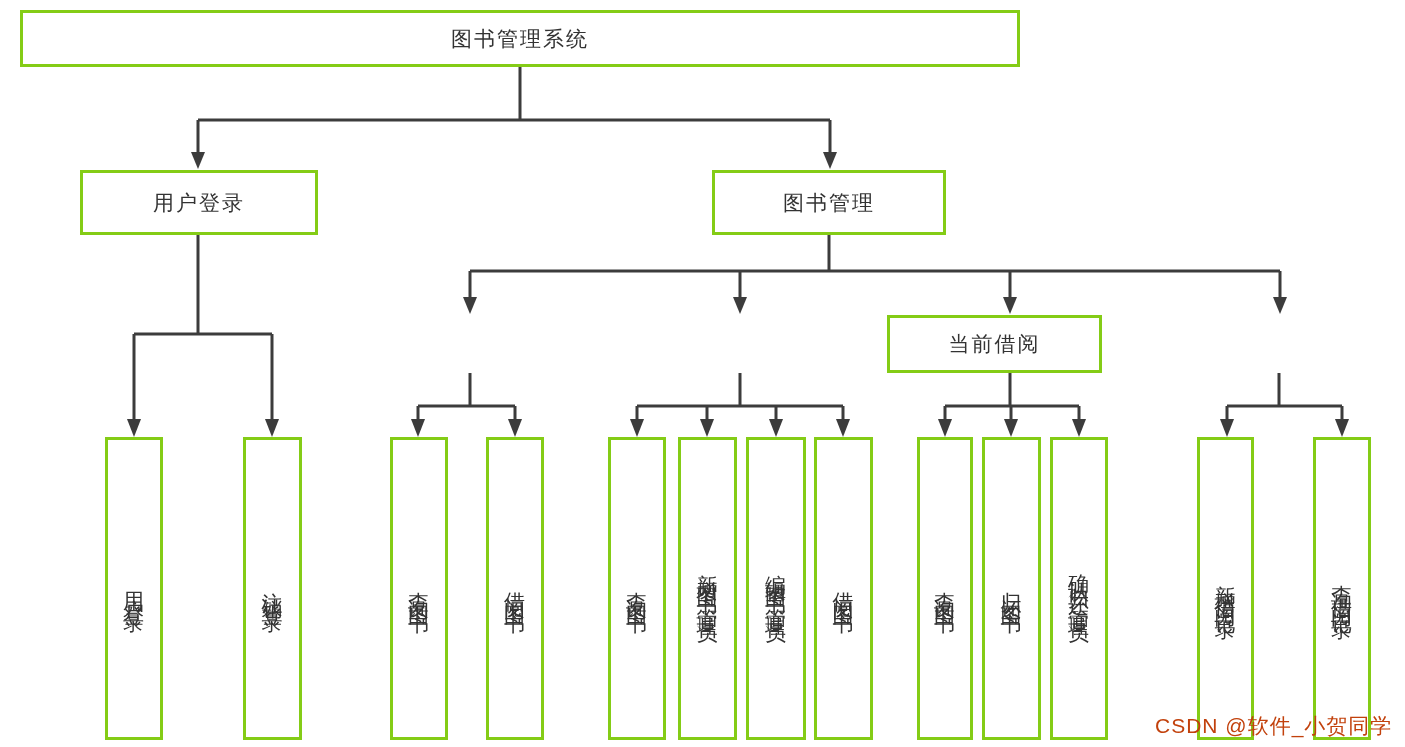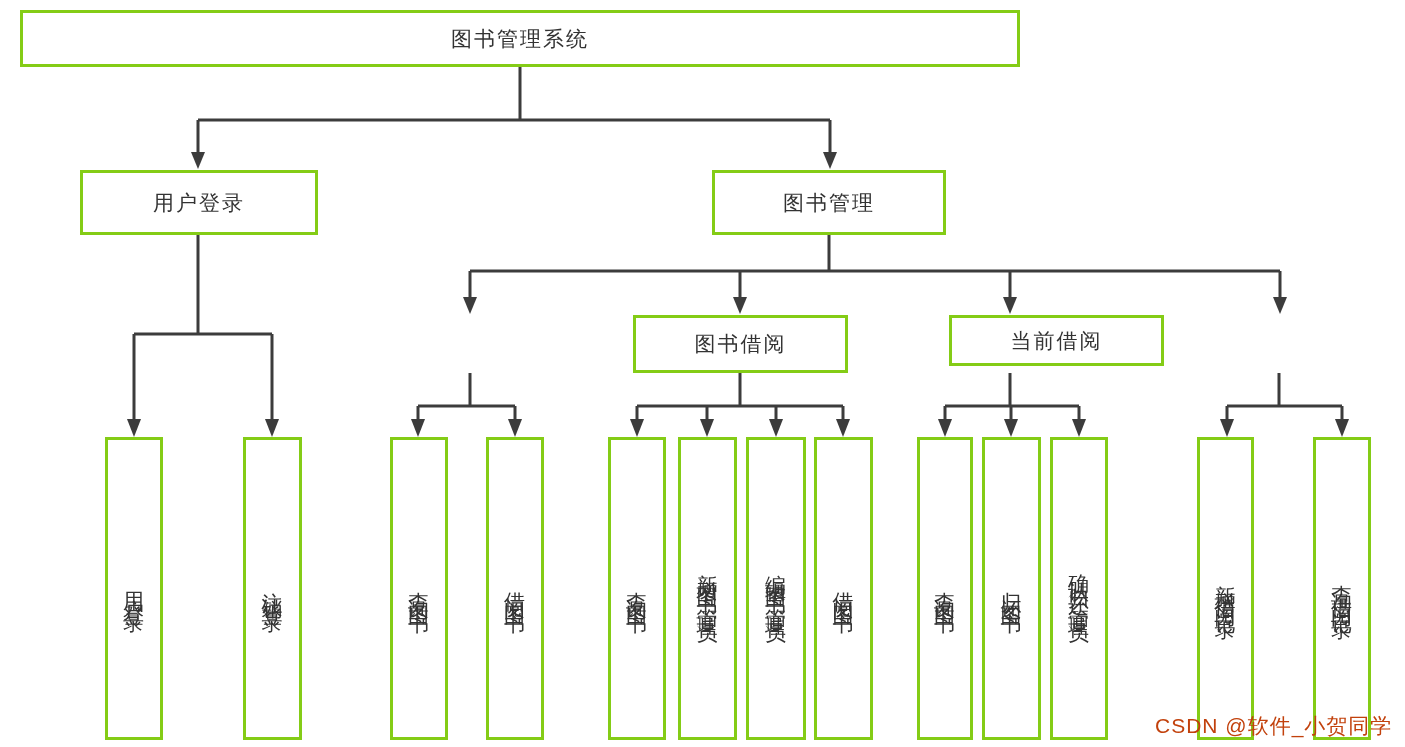--- a/index.html
+++ b/index.html
@@ -96,22 +96,21 @@
   </svg>
 
   <div class="node" style="left:20px;top:10px;width:1000px;height:57px">图书管理系统</div>
 
   <div class="node" style="left:80px;top:170px;width:238px;height:65px">用户登录</div>
   <div class="node" style="left:712px;top:170px;width:234px;height:65px">图书管理</div>
 
   <div class="node v" style="left:105px;top:437px;width:58px;height:303px">用户登录</div>
   <div class="node v" style="left:243px;top:437px;width:59px;height:303px">注销登录</div>
 
-  <div class="node" style="left:633px;top:315px;width:215px;height:58px">图书借阅</div>
-  <div class="node" style="left:949px;top:315px;width:215px;height:51px">当前借阅</div>
+  <div class="node" style="left:887px;top:315px;width:215px;height:58px">当前借阅</div>
 
   <div class="node v" style="left:390px;top:437px;width:58px;height:303px">查询图书</div>
   <div class="node v" style="left:486px;top:437px;width:58px;height:303px">借阅图书</div>
 
   <div class="node v" style="left:608px;top:437px;width:58px;height:303px">查询图书</div>
   <div class="node v" style="left:678px;top:437px;width:59px;height:303px">新增图书（管理员）</div>
   <div class="node v" style="left:746px;top:437px;width:60px;height:303px">编辑图书（管理员）</div>
   <div class="node v" style="left:814px;top:437px;width:59px;height:303px">借阅图书</div>
 
   <div class="node v" style="left:917px;top:437px;width:56px;height:303px">查询图书</div>

